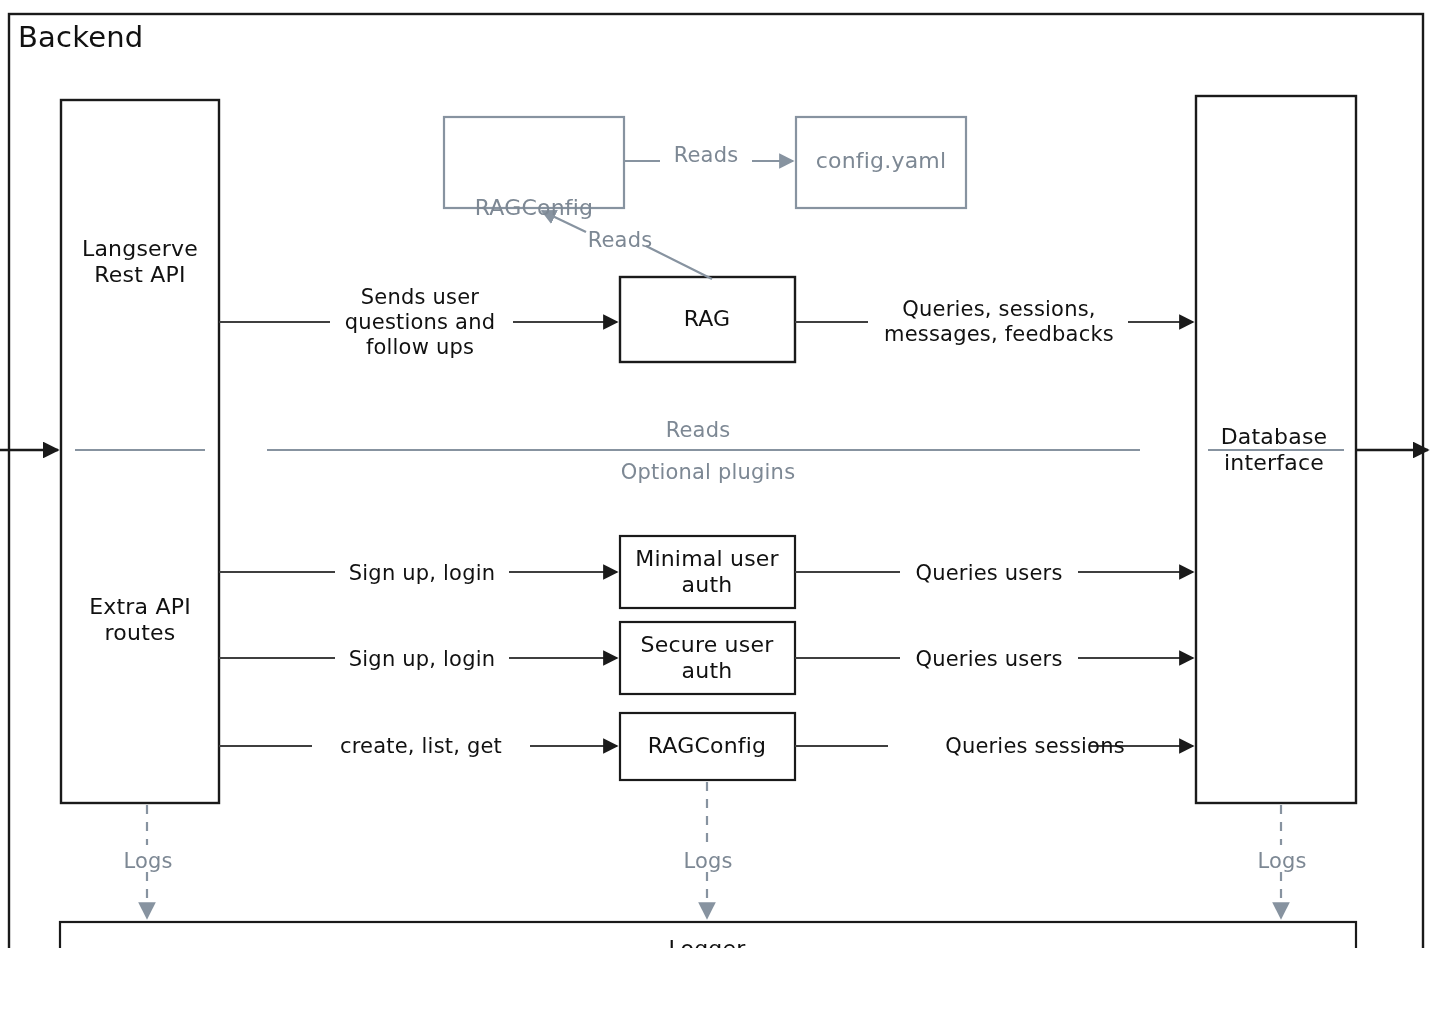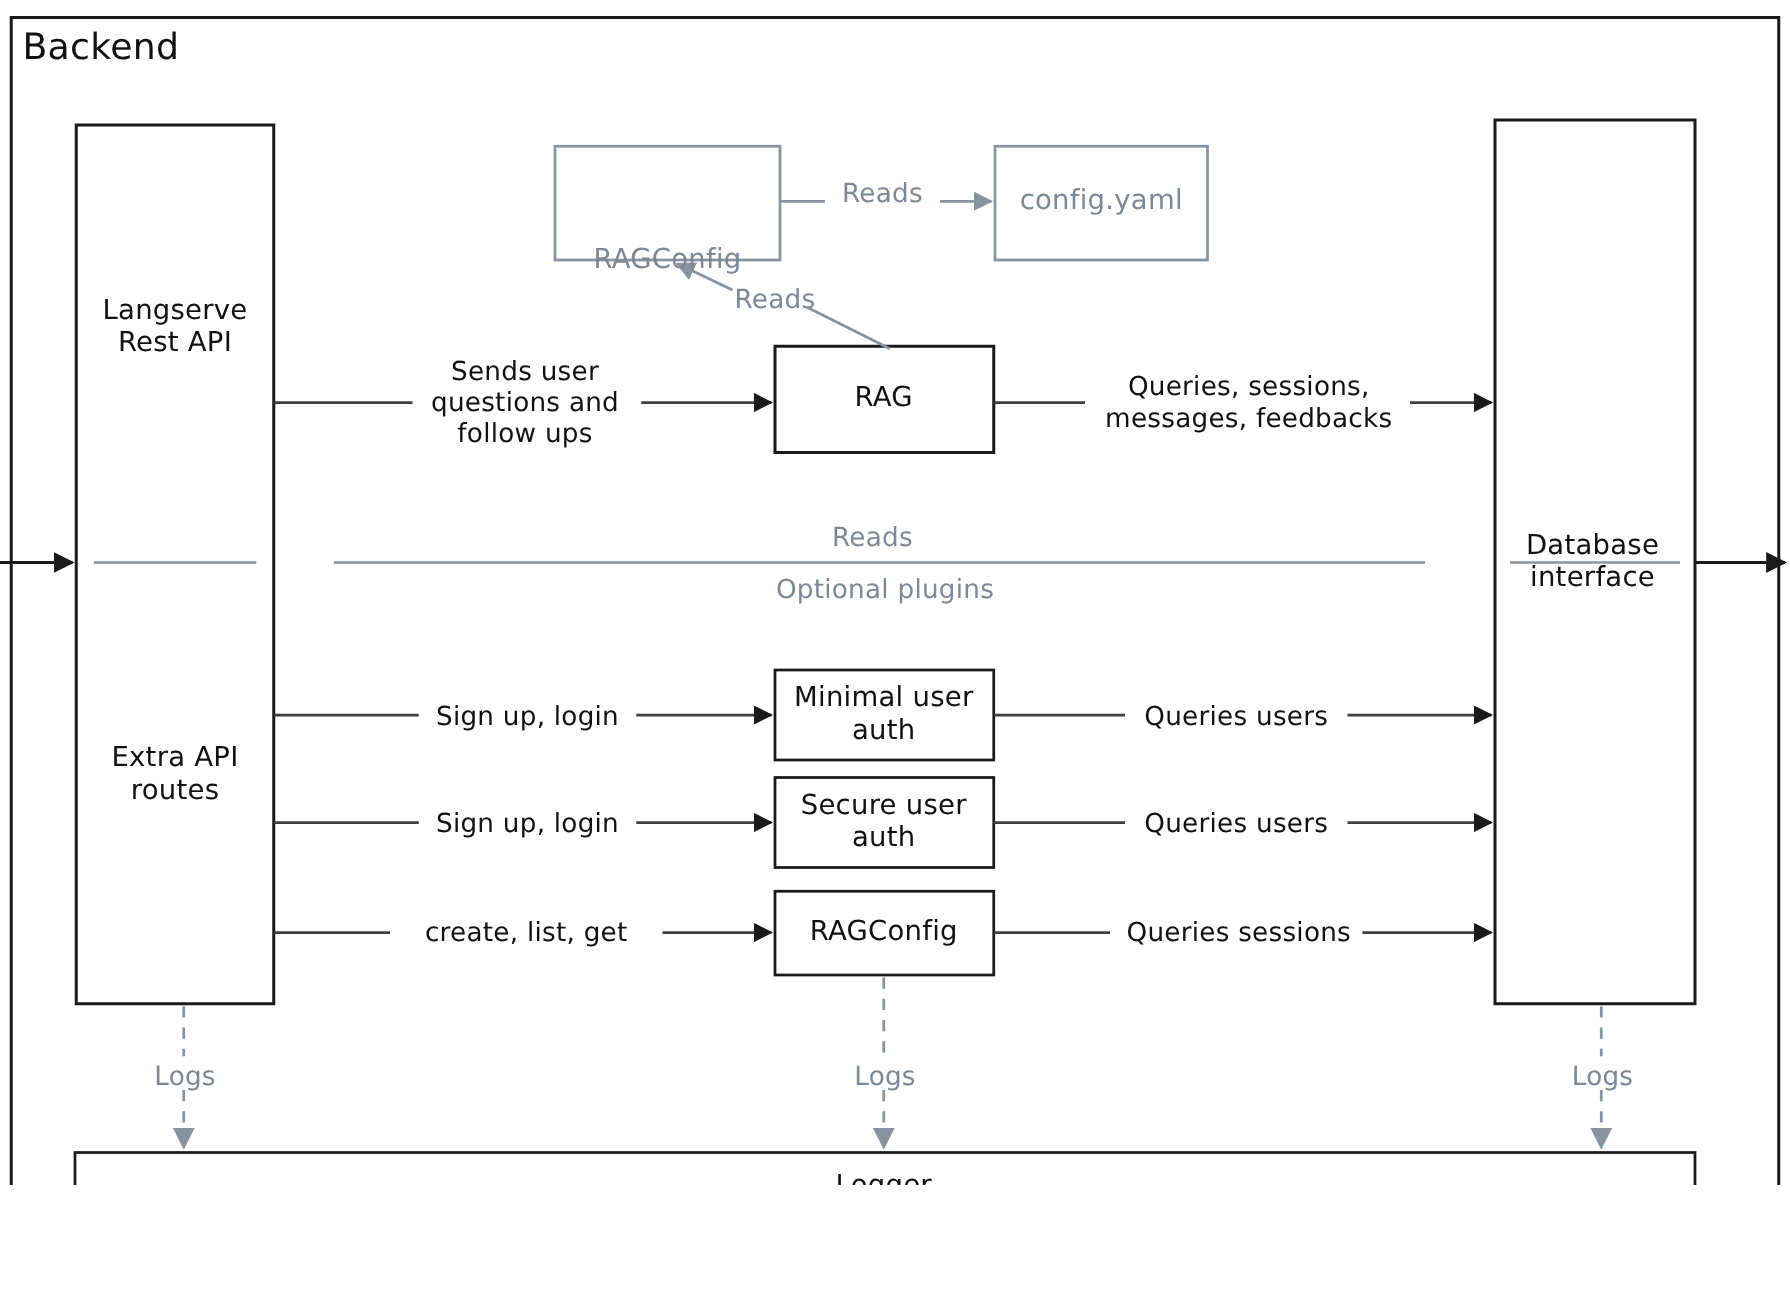--- a/index.html
+++ b/index.html
@@ -174,21 +174,21 @@
   <div class="lbl center dark t-edge" style="left:422px; top:573px;">Sign up, login</div>
 
   <div class="lbl center dark t-edge" style="left:422px; top:659px;">Sign up, login</div>
 
   <div class="lbl center dark t-edge" style="left:421px; top:746px;">create, list, get</div>
 
   <div class="lbl center dark t-edge" style="left:989px; top:573px;">Queries users</div>
 
   <div class="lbl center dark t-edge" style="left:989px; top:659px;">Queries users</div>
 
-  <div class="lbl center dark t-edge" style="left:991px; top:746px;text-align:right;">Queries sessions</div>
+  <div class="lbl center dark t-edge" style="left:1035px; top:746px;text-align:right;">Queries sessions</div>
 
   <div class="lbl center gray t-edge" style="left:148px; top:861px;">Logs</div>
 
   <div class="lbl center gray t-edge" style="left:708px; top:861px;">Logs</div>
 
   <div class="lbl center gray t-edge" style="left:1282px; top:861px;">Logs</div>
 
 </div>
 
 </body></html>

